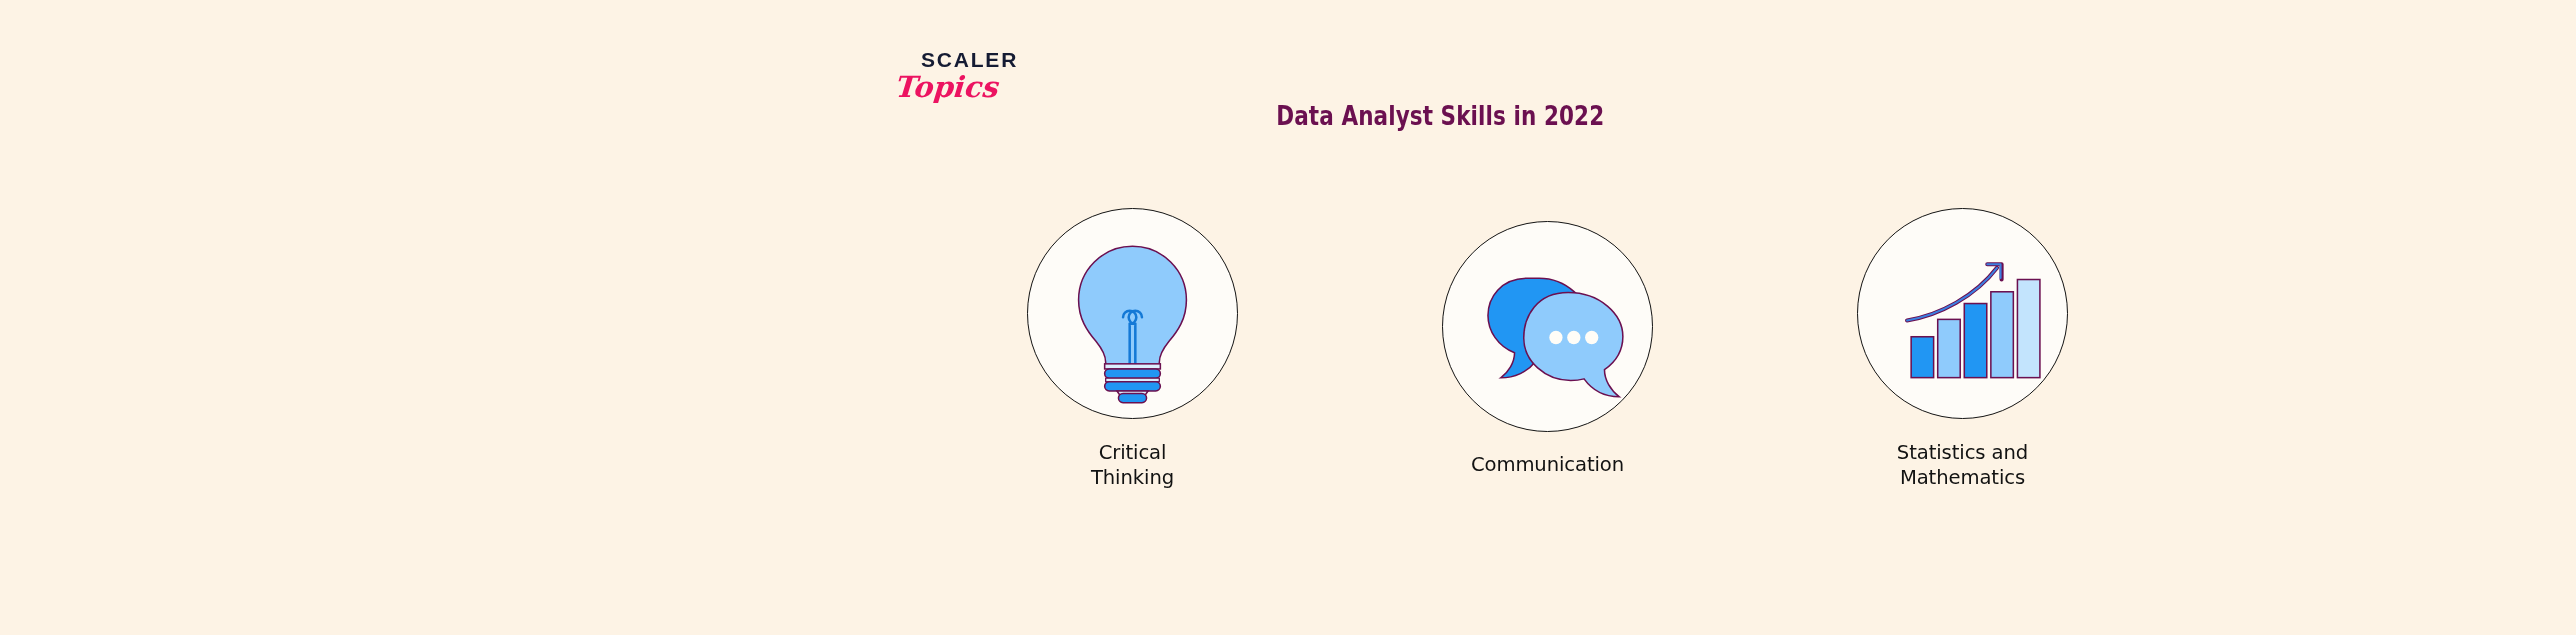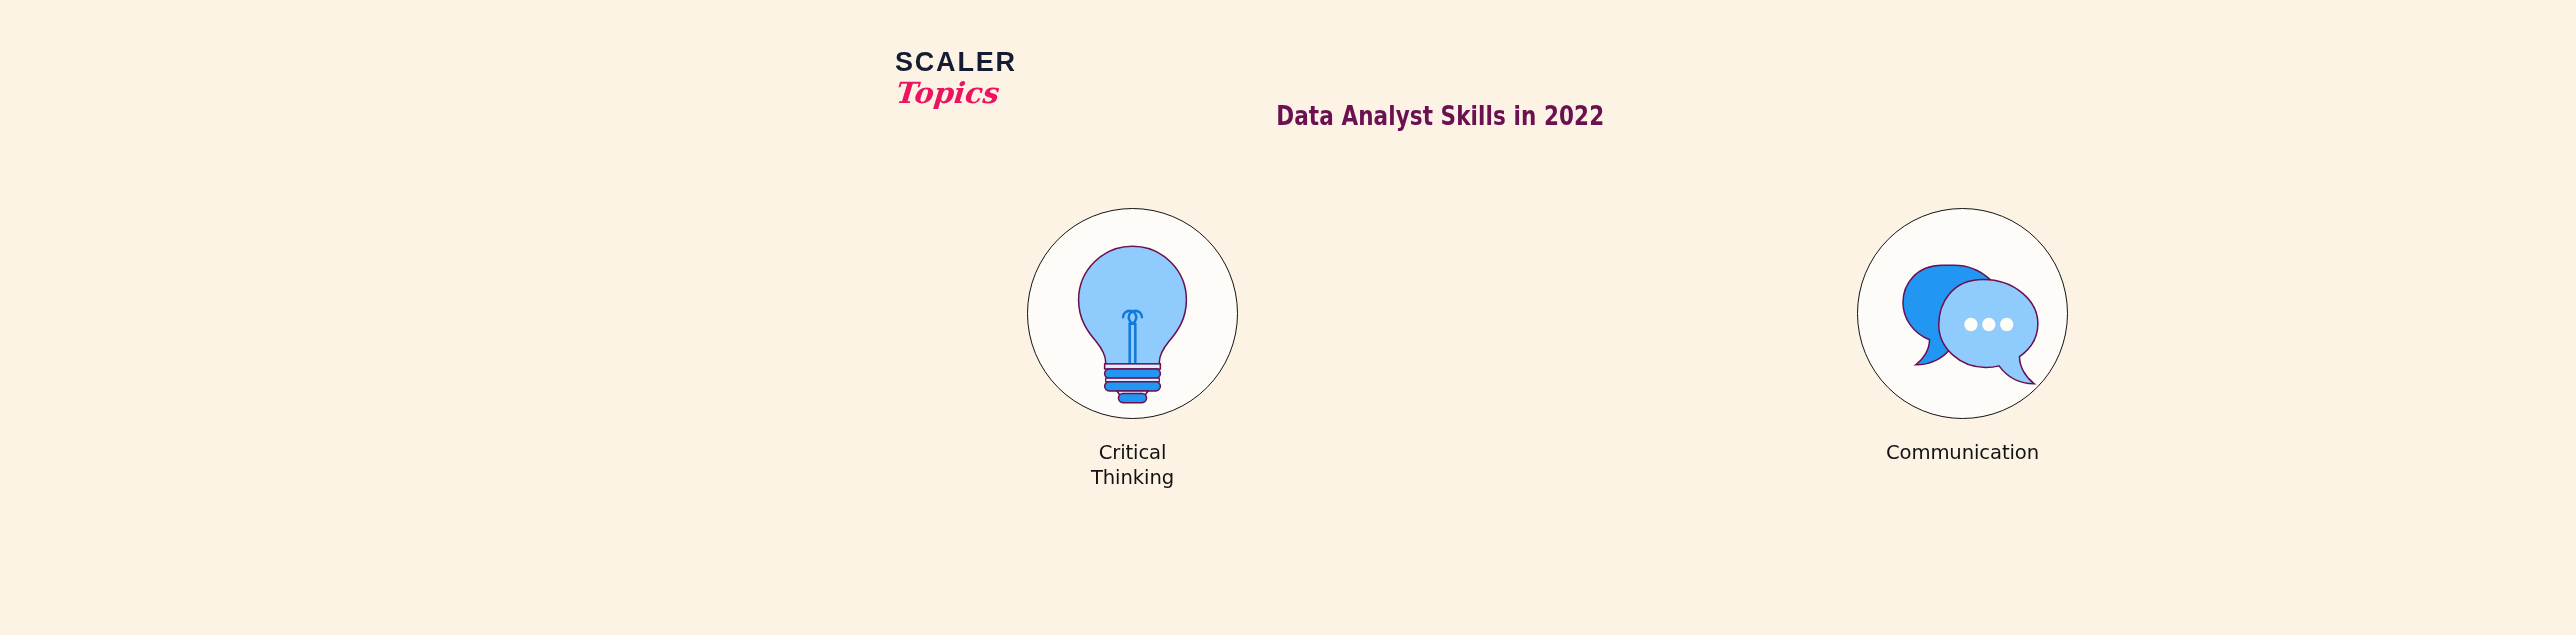--- a/index.html
+++ b/index.html
@@ -21,25 +21,26 @@
   #brand-logo {
     position: absolute;
     left: 895px;
     top: 49px;
     width: 155px;
     height: 77px;
   }
   #brand-wordmark {
     font-family: "Liberation Sans", sans-serif;
     font-weight: 700;
-    font-size: 27px;
+    font-size: 21px;
     letter-spacing: 1.8px;
     color: #151B33;
     line-height: 1;
     display: block;
+    margin-left: 26px;
   }
   #brand-script {
     font-family: "DejaVu Serif", serif;
     font-style: italic;
     font-weight: 700;
     font-size: 29px;
     color: #EC1361;
     line-height: 1;
     display: block;
     margin-top: 3.1px;
@@ -68,21 +69,21 @@
   }
 
   
   #skills-row {
     position: absolute;
     left: 1027px;
     top: 208px;
     width: 1041px;
     display: flex;
     justify-content: space-between;
-    align-items: flex-start;
+    align-items: center;
   }
 
   .skill-card {
     width: 211px;
     display: flex;
     flex-direction: column;
     align-items: center;
   }
 
   .skill-circle {
@@ -186,16 +187,34 @@
                  C 352 180 307 138 245 138 Z" fill="#8FCBFC" stroke="#6B1050" stroke-width="3"></path>
 
         <circle cx="221" cy="226" r="13" fill="#FFFDF7"></circle>
         <circle cx="256" cy="226" r="13" fill="#FFFDF7"></circle>
         <circle cx="291" cy="226" r="13" fill="#FFFDF7"></circle>
       </svg>
     </div>
     <div class="skill-label">Communication</div>
   </div>
 
+  <div class="skill-card">
+    <div class="skill-circle">
+      <svg width="211" height="211" viewBox="0 0 409 409">
+
+        <rect x="104" y="250" width="44" height="80" fill="#2196F3" stroke="#6B1050" stroke-width="3"></rect>
+        <rect x="156" y="216" width="44" height="114" fill="#8FCBFC" stroke="#6B1050" stroke-width="3"></rect>
+        <rect x="208" y="185" width="44" height="145" fill="#2196F3" stroke="#6B1050" stroke-width="3"></rect>
+        <rect x="260" y="162" width="44" height="168" fill="#8FCBFC" stroke="#6B1050" stroke-width="3"></rect>
+        <rect x="312" y="138" width="44" height="192" fill="#C3E4FD" stroke="#6B1050" stroke-width="3"></rect>
+
+        <path d="M96 218 C 160 208 230 170 272 115" fill="none" stroke="#6B1050" stroke-width="8" stroke-linecap="round"></path>
+        <path d="M96 218 C 160 208 230 170 272 115" fill="none" stroke="#3C7FE0" stroke-width="4" stroke-linecap="round"></path>
+        <path d="M253 108 L 281 108 L 281 138" fill="none" stroke="#6B1050" stroke-width="8" stroke-linecap="round" stroke-linejoin="round"></path>
+        <path d="M253 108 L 279 108 L 279 135" fill="none" stroke="#3C7FE0" stroke-width="4" stroke-linecap="round" stroke-linejoin="round"></path>
+      </svg>
+    </div>
+    <div class="skill-label skill-label-wide">Statistics and Mathematics</div>
+  </div>
 
 
 </div>
 
 
 </body></html>

